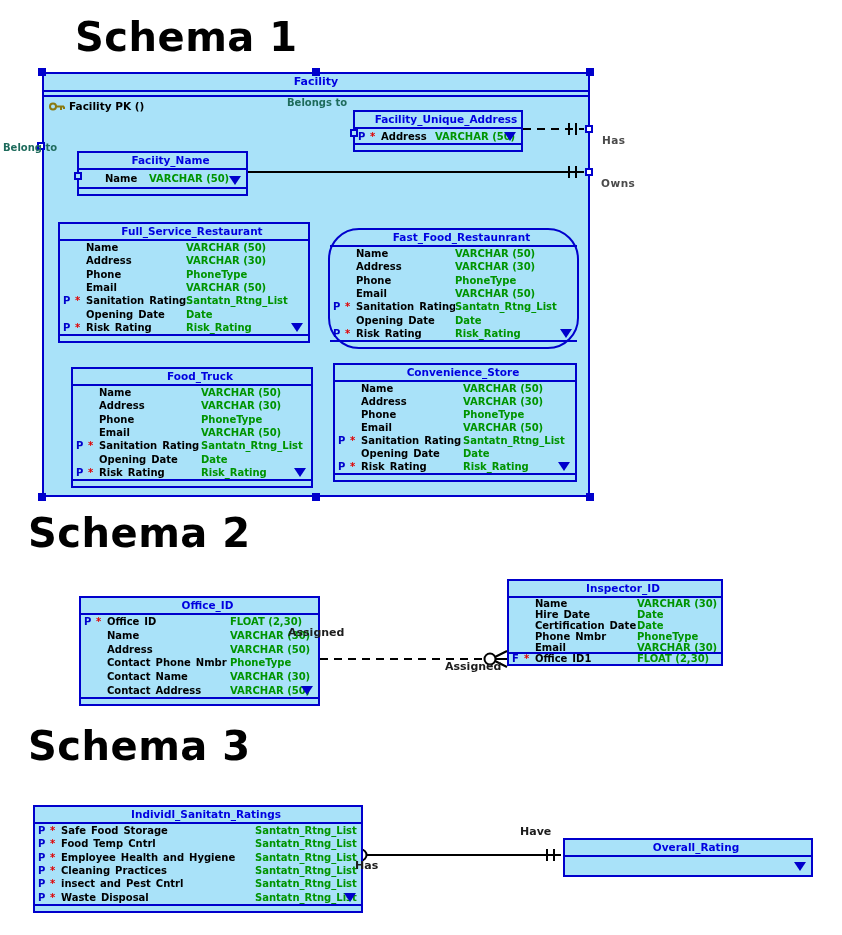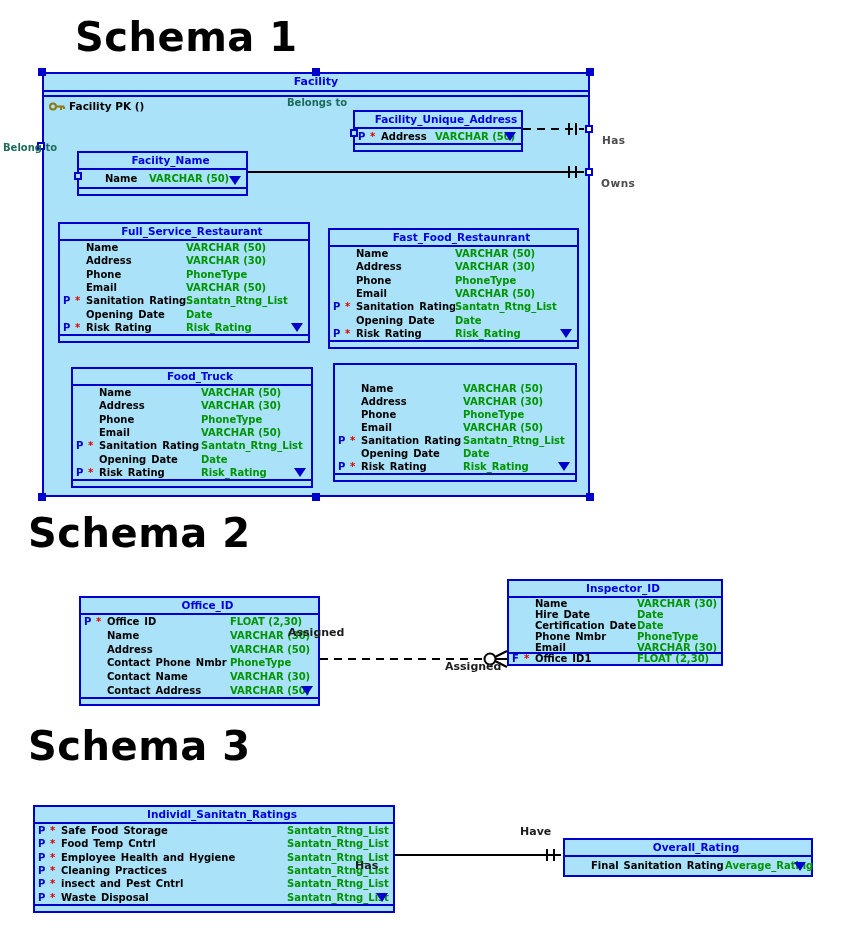--- a/index.html
+++ b/index.html
@@ -170,21 +170,21 @@
           <div class="erow">
             <span class="mk">P</span>
             <span class="rq">*</span>
             <span class="nm">Risk_Rating</span>
             <span class="tp" style="width: 122px;">Risk_Rating</span>
           </div>
         </div>
         <div class="entity-footer" style="bottom: 0px; height: 5px;"></div>
         <div class="tri" style="right: 5px; bottom: 9px;"></div>
       </div>
-      <div class="entity" style="left: 328px; top: 228px; width: 251px; height: 121px;">
+      <div class="entity" style="left: 328px; top: 228px; width: 251px; height: 121px; border-radius: 31px;">
         <div class="entity-header">Fast_Food_Restaunrant</div>
         <div class="entity-body" style="bottom: 7px;">
           <div class="erow">
             <span class="mk"></span>
             <span class="rq"></span>
             <span class="nm">Name</span>
             <span class="tp" style="width: 122px;">VARCHAR (50)</span>
           </div>
           <div class="erow">
             <span class="mk"></span>
@@ -269,20 +269,21 @@
             <span class="mk">P</span>
             <span class="rq">*</span>
             <span class="nm">Risk_Rating</span>
             <span class="tp" style="width: 110px;">Risk_Rating</span>
           </div>
         </div>
         <div class="entity-footer" style="bottom: 0px; height: 5px;"></div>
         <div class="tri" style="right: 5px; bottom: 9px;"></div>
       </div>
       <div class="entity" style="left: 333px; top: 363px; width: 244px; height: 119px;">
+        <div class="entity-header">Convenience_Store</div>
         <div class="entity-body" style="bottom: 7px;">
           <div class="erow">
             <span class="mk"></span>
             <span class="rq"></span>
             <span class="nm">Name</span>
             <span class="tp" style="width: 112px;">VARCHAR (50)</span>
           </div>
           <div class="erow">
             <span class="mk"></span>
             <span class="rq"></span>
@@ -401,21 +402,21 @@
           </div>
           <div class="erow">
             <span class="mk">F</span>
             <span class="rq">*</span>
             <span class="nm">Office_ID1</span>
             <span class="tp" style="width: 84px;">FLOAT (2,30)</span>
           </div>
         </div>
         <div class="entity-footer" style="bottom: 0px; height: 10px;"></div>
       </div>
-      <div class="entity" style="left: 33px; top: 805px; width: 362px; height: 108px;">
+      <div class="entity" style="left: 33px; top: 805px; width: 330px; height: 108px;">
         <div class="entity-header">Individl_Sanitatn_Ratings</div>
         <div class="entity-body" style="bottom: 7px;">
           <div class="erow">
             <span class="mk">P</span>
             <span class="rq">*</span>
             <span class="nm">Safe_Food_Storage</span>
             <span class="tp" style="width: 106px;">Santatn_Rtng_List</span>
           </div>
           <div class="erow">
             <span class="mk">P</span>
@@ -446,28 +447,20 @@
             <span class="rq">*</span>
             <span class="nm">Waste_Disposal</span>
             <span class="tp" style="width: 106px;">Santatn_Rtng_List</span>
           </div>
         </div>
         <div class="entity-footer" style="bottom: 0px; height: 5px;"></div>
         <div class="tri" style="right: 5px; bottom: 9px;"></div>
       </div>
       <div class="entity" style="left: 563px; top: 838px; width: 250px; height: 39px;">
         <div class="entity-header">Overall_Rating</div>
-        <div class="entity-body" style="bottom: 2px;">
-          <div class="erow">
-            <span class="mk"></span>
-            <span class="rq"></span>
-            <span class="nm">Final_Sanitation_Rating</span>
-            <span class="tp" style="width: 86px;">Average_Rating</span>
-          </div>
-        </div>
         <div class="tri" style="right: 5px; bottom: 4px;"></div>
       </div>
     </div>
 
   <span class="lbl lbl-teal" style="left:287px;top:97px;">Belongs to</span>
   <span class="lbl lbl-teal" style="left:3px;top:142px;">Belong to</span>
   <span class="lbl lbl-gray" style="left:602px;top:134px;">Has</span>
   <span class="lbl lbl-gray" style="left:601px;top:177px;">Owns</span>
   <span class="lbl lbl-dark" style="left:288px;top:626px;">Assigned</span>
   <span class="lbl lbl-dark" style="left:445px;top:660px;">Assigned</span>

